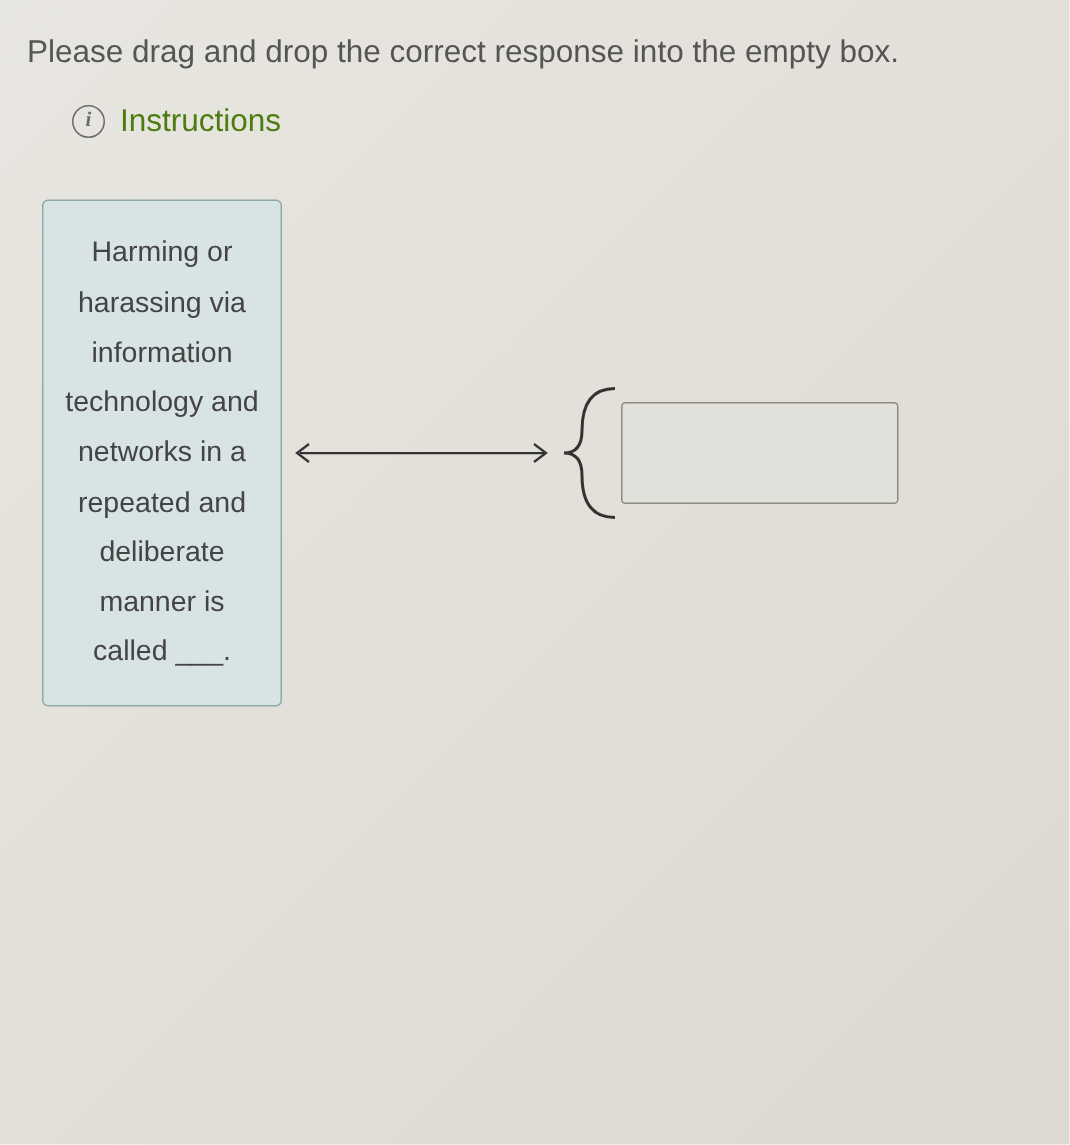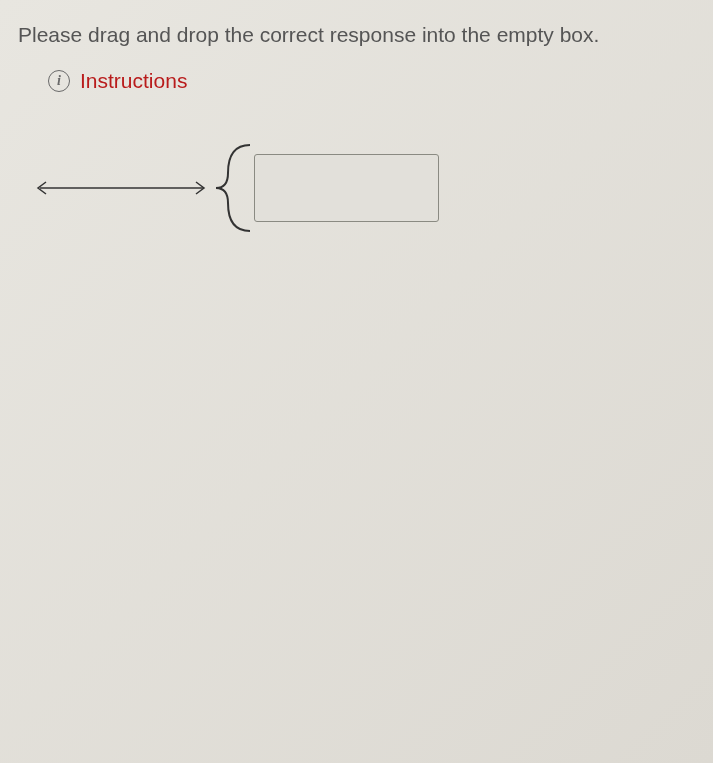--- a/index.html
+++ b/index.html
@@ -38,21 +38,21 @@
       align-items: center;
       justify-content: center;
       font-size: 14px;
       font-style: italic;
       font-family: Georgia, serif;
       color: #6a6a6a;
       font-weight: bold;
     }
     .instructions-label {
       font-size: 21px;
-      color: #b91c1c;
+      color: #4d7c0f;
     }
     .activity-area {
       display: flex;
       align-items: center;
       margin-left: 10px;
     }
     .source-card {
       width: 160px;
       background: #d8e3e3;
       border: 1px solid #8fa8a8;
@@ -80,20 +80,21 @@
 <body>
 
 <div class="prompt">Please drag and drop the correct response into the empty box.</div>
 
 <div class="instructions-row">
   <span class="info-icon">i</span>
   <span class="instructions-label">Instructions</span>
 </div>
 
 <div class="activity-area">
+  <div class="source-card">Harming or harassing via information technology and networks in a repeated and deliberate manner is called ___.</div>
 
   <svg class="connector" width="230" height="110" viewBox="0 0 230 110">
     <line x1="12" y1="55" x2="175" y2="55" stroke="#333" stroke-width="1.5"></line>
     <polyline points="18,49 10,55 18,61" fill="none" stroke="#333" stroke-width="1.5"></polyline>
     <polyline points="168,49 176,55 168,61" fill="none" stroke="#333" stroke-width="1.5"></polyline>
     <path d="M 222 12 Q 200 12 200 40 Q 200 55 188 55 Q 200 55 200 70 Q 200 98 222 98" fill="none" stroke="#333" stroke-width="2"></path>
   </svg>
 
   <div class="drop-zone"></div>
 </div>

